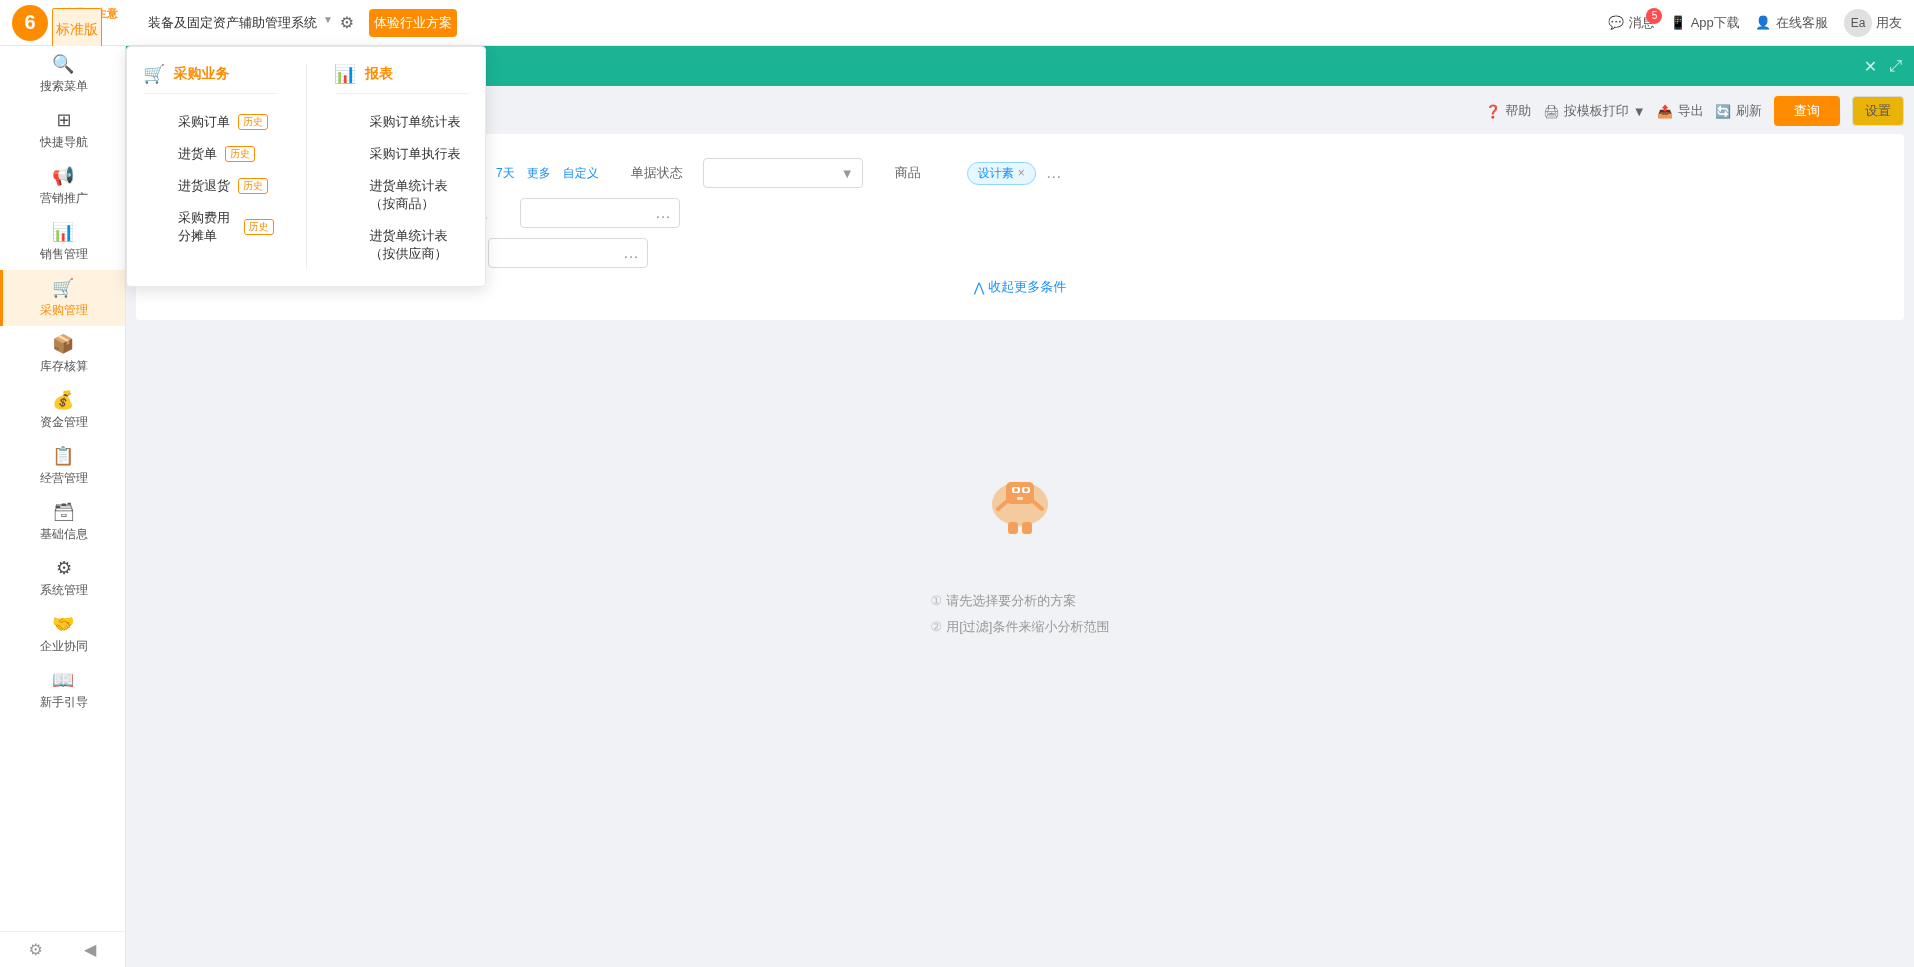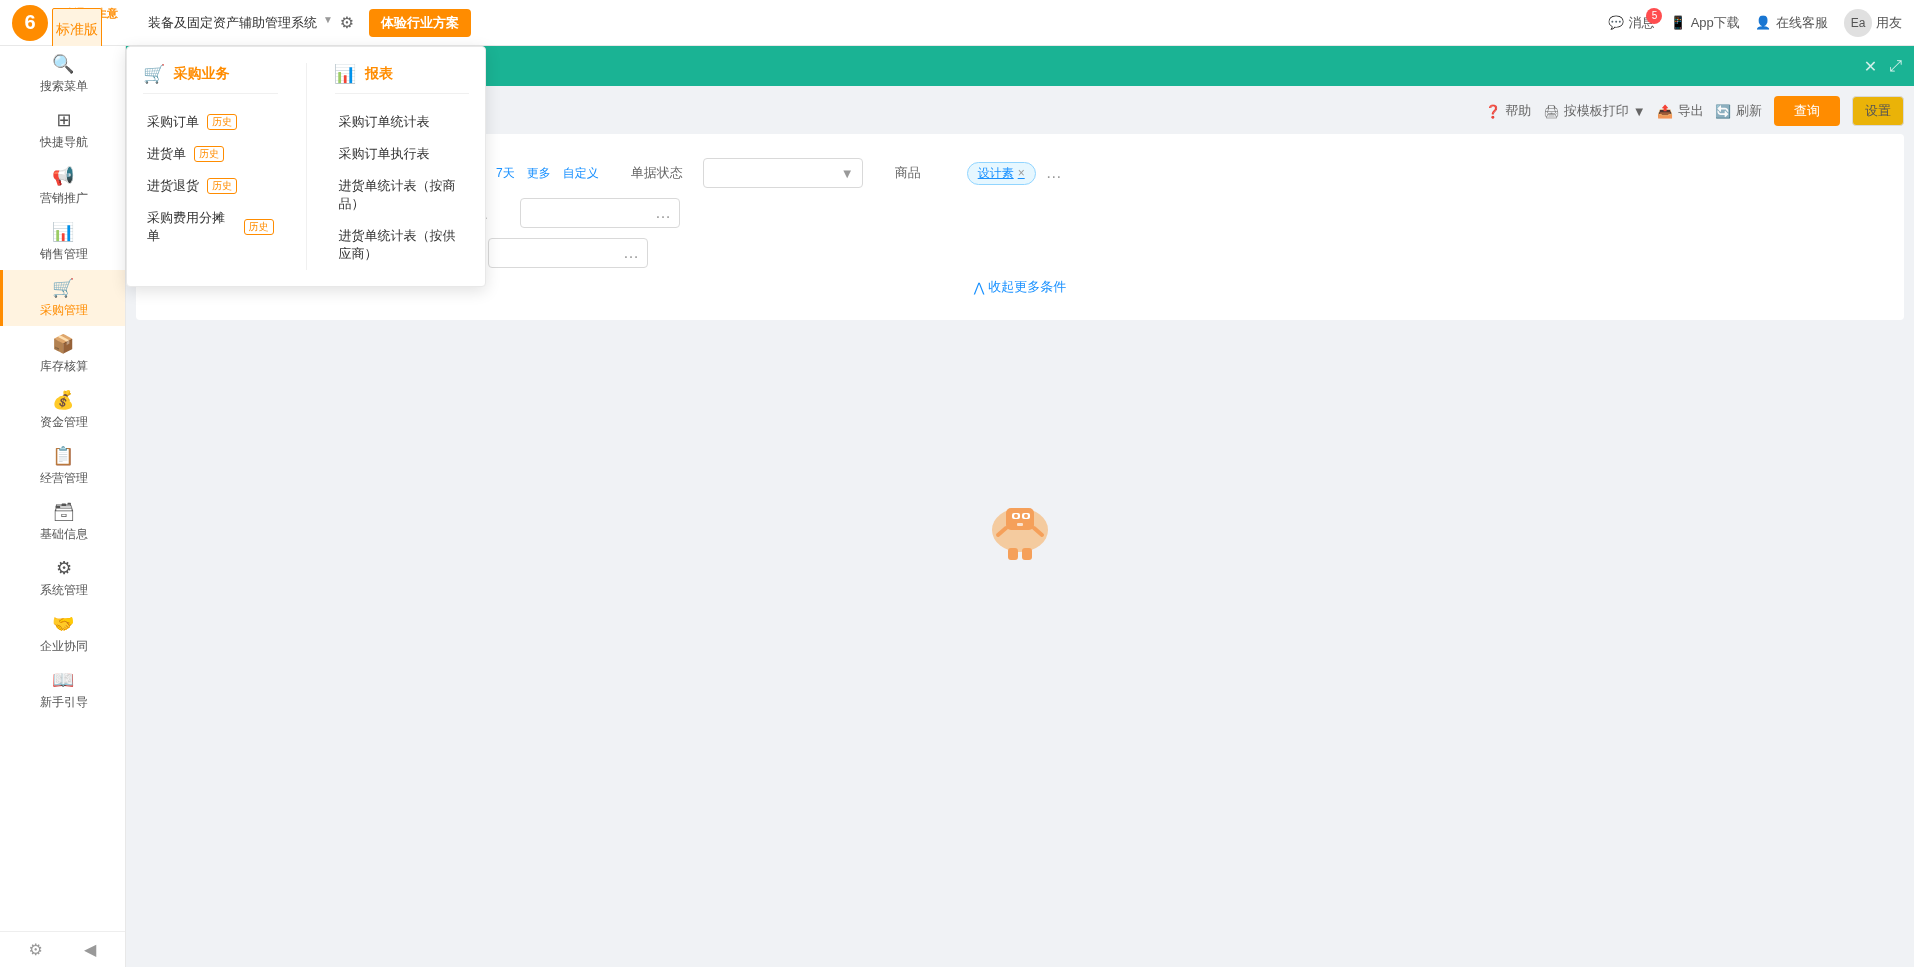--- a/index.html
+++ b/index.html
@@ -14,21 +14,21 @@
     .tab-bar { background: #1ab394; display: flex; align-items: center; height: 40px; flex-shrink: 0; }
     .page-content { flex: 1; overflow: auto; padding: 10px; position: relative; }
 
     
     .logo-area { display: flex; align-items: center; width: 126px; flex-shrink: 0; }
     .logo-icon { width: 36px; height: 36px; background: #ff8c00; border-radius: 50%; display: flex; align-items: center; justify-content: center; color: #fff; font-size: 20px; font-weight: bold; }
     .logo-tag { font-size: 14px; color: #ff8c00; background: #fff3e0; border: 1px solid #ff8c00; border-radius: 2px; padding: 12px 3px; }
     .system-title { display: flex; align-items: flex-start; gap: 6px; font-size: 13px; color: #333; margin-left: 10px; }
     .system-title .dropdown-arrow { color: #999; font-size: 10px; }
     .gear-btn { width: 28px; height: 28px; display: flex; align-items: center; justify-content: center; cursor: pointer; color: #666; font-size: 16px; }
-    .industry-btn { background: #ff8c00; color: #fff; border: none; border-radius: 4px; padding: 5px 12px; font-size: 13px; cursor: pointer; margin-left: 8px; font-weight: bold; }
+    .industry-btn { background: #ff8c00; color: #fff; border: none; border-radius: 4px; padding: 5px 5px; font-size: 13px; cursor: pointer; margin-left: 8px; }
     .top-right { margin-left: auto; display: flex; align-items: center; gap: 16px; }
     .top-right-item { display: flex; align-items: center; gap: 4px; cursor: pointer; color: #555; font-size: 13px; position: relative; }
     .badge { position: absolute; top: -6px; right: -8px; background: #ff4d4f; color: #fff; border-radius: 50%; width: 16px; height: 16px; font-size: 10px; display: flex; align-items: center; justify-content: center; }
     .user-avatar { width: 28px; height: 28px; background: #e0e0e0; border-radius: 50%; display: flex; align-items: center; justify-content: center; font-size: 12px; color: #555; }
 
     
     .sidebar-item { display: flex; flex-direction: column; align-items: center; justify-content: center; height: 56px; cursor: pointer; color: #555; font-size: 12px; gap: 3px; border-left: 3px solid transparent; transition: all 0.2s; }
     .sidebar-item.active { background: #fff3e0; color: #ff8c00; border-left: 3px solid #ff8c00; }
     .sidebar-icon { font-size: 18px; }
     .sidebar-bottom { margin-top: auto; display: flex; justify-content: space-around; padding: 8px; border-top: 1px solid #eee; }
@@ -40,38 +40,38 @@
     .tab:first-child { color: rgba(255,255,255,0.9); }
     .tab-close { font-size: 12px; color: rgba(0,0,0,0.4); cursor: pointer; }
     .tab-bar-right { margin-left: auto; display: flex; align-items: center; gap: 4px; padding-right: 8px; }
     .tab-bar-btn { color: rgba(255,255,255,0.8); cursor: pointer; font-size: 16px; padding: 4px; }
 
     
     .filter-area { background: #fff; border-radius: 4px; padding: 24px 16px; margin-bottom: 24px; }
     .filter-row { display: flex; align-items: center; gap: 12px; margin-bottom: 10px; flex-wrap: wrap; }
     .filter-row:last-child { margin-bottom: 0; }
     .filter-label { color: #666; font-size: 13px; min-width: 60px; }
-    .filter-tag { background: #e6f7ff; border: 1px solid #91d5ff; border-radius: 12px; padding: 2px 10px; font-size: 12px; color: #1890ff; display: flex; align-items: center; gap: 4px; text-decoration: underline; }
+    .filter-tag { background: #e6f7ff; border: 1px solid #91d5ff; border-radius: 12px; padding: 2px 10px; font-size: 12px; color: #1890ff; display: flex; align-items: center; gap: 4px; }
     .filter-tag .remove { cursor: pointer; color: #999; }
     .date-range { display: flex; align-items: center; gap: 4px; border: 1px solid #d9d9d9; border-radius: 4px; padding: 4px 8px; height: 30px; font-size: 13px; min-width: 260px; }
     .date-range .sep { color: #999; }
     .quick-date { color: #1890ff; font-size: 12px; cursor: pointer; }
     .filter-dots { color: #999; cursor: pointer; font-size: 16px; margin-left: 4px; }
     .collapse-btn { display: flex; align-items: center; gap: 4px; color: #1890ff; font-size: 13px; cursor: pointer; margin: 0 auto; }
     .toolbar-row { display: flex; align-items: center; justify-content: flex-end; gap: 12px; margin-bottom: 8px; }
     .toolbar-btn { display: flex; align-items: center; gap: 4px; color: #666; font-size: 13px; cursor: pointer; }
     .query-btn { background: #ff8c00; color: #fff; border: none; border-radius: 4px; padding: 6px 20px; font-size: 13px; cursor: pointer; }
     .setting-btn { border: 1px solid #d9d9d9; background: #eab308; color: #555; border-radius: 4px; padding: 5px 12px; font-size: 13px; cursor: pointer; }
 
     
     .dropdown-menu { position: absolute; left: 126px; top: 46px; z-index: 1000; background: #fff; border: 1px solid #e8e8e8; border-radius: 4px; box-shadow: 0 4px 16px rgba(0,0,0,0.12); width: 360px; padding: 16px; display: flex; gap: 20px; }
     .menu-section { flex: 1; }
     .menu-section-title { display: flex; align-items: center; gap: 8px; font-size: 14px; font-weight: bold; color: #ff8c00; margin-bottom: 12px; padding-bottom: 8px; border-bottom: 1px solid #f0f0f0; }
     .menu-section-title .section-icon { font-size: 18px; }
-    .menu-item-row { display: flex; align-items: center; gap: 8px; padding: 7px 4px; cursor: pointer; color: #333; font-size: 13px; border-radius: 3px; }
+    .menu-item-row { display: flex; align-items: center; gap: 8px; padding: 7px 4px; cursor: pointer; color: #333; font-size: 13px; border-radius: 3px; margin-left: 31px; }
     .history-badge { background: #fff; border: 1px solid #ff8c00; color: #ff8c00; font-size: 10px; border-radius: 3px; padding: 0 4px; flex-shrink: 0; }
     .menu-divider { width: 1px; background: #f0f0f0; margin: 0 8px; }
 
     
     .empty-state { display: flex; flex-direction: column; align-items: center; justify-content: center; height: 400px; }
     .empty-robot { font-size: 80px; color: #f0c090; margin-bottom: 20px; }
     .empty-text { color: #999; font-size: 13px; line-height: 2; }
     .empty-text .bullet::before { content: '①'; margin-right: 4px; color: #bbb; }
     .empty-text .bullet2::before { content: '②'; margin-right: 4px; color: #bbb; }
   </style>
@@ -288,20 +288,24 @@
               <rect x="52" y="38" width="8" height="6" rx="2" fill="#fff"></rect>
               <circle cx="46" cy="41" r="2" fill="#f5a05a"></circle>
               <circle cx="56" cy="41" r="2" fill="#f5a05a"></circle>
               <rect x="47" y="48" width="6" height="3" rx="1" fill="#fff" opacity="0.7"></rect>
               <line x1="36" y1="53" x2="28" y2="60" stroke="#f5a05a" stroke-width="4" stroke-linecap="round"></line>
               <line x1="64" y1="53" x2="72" y2="60" stroke="#f5a05a" stroke-width="4" stroke-linecap="round"></line>
               <rect x="38" y="73" width="10" height="12" rx="3" fill="#f5a05a"></rect>
               <rect x="52" y="73" width="10" height="12" rx="3" fill="#f5a05a"></rect>
             </svg>
           </div>
+          <div class="empty-text">
+            <div><span class="bullet">请先选择要分析的方案</span></div>
+            <div><span class="bullet2">用[过滤]条件来缩小分析范围</span></div>
+          </div>
         </div>
 
       </div>
     </div>
   </div>
 
   <div class="dropdown-menu">
     <div class="menu-section">
       <div class="menu-section-title">
         <span class="section-icon">🛒</span>

